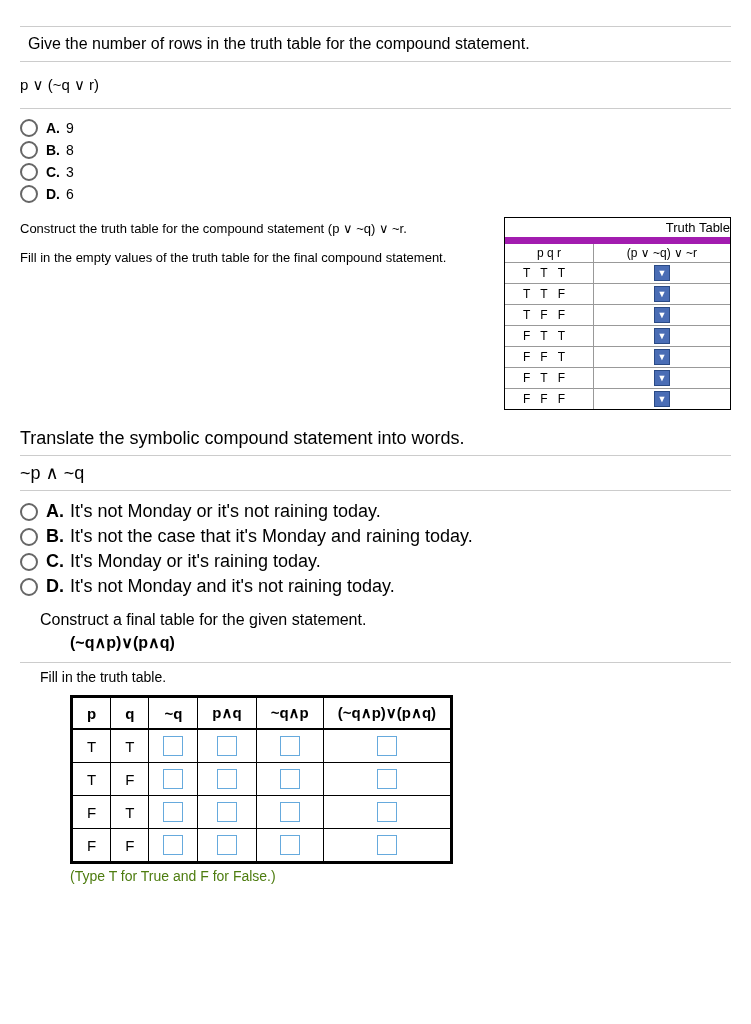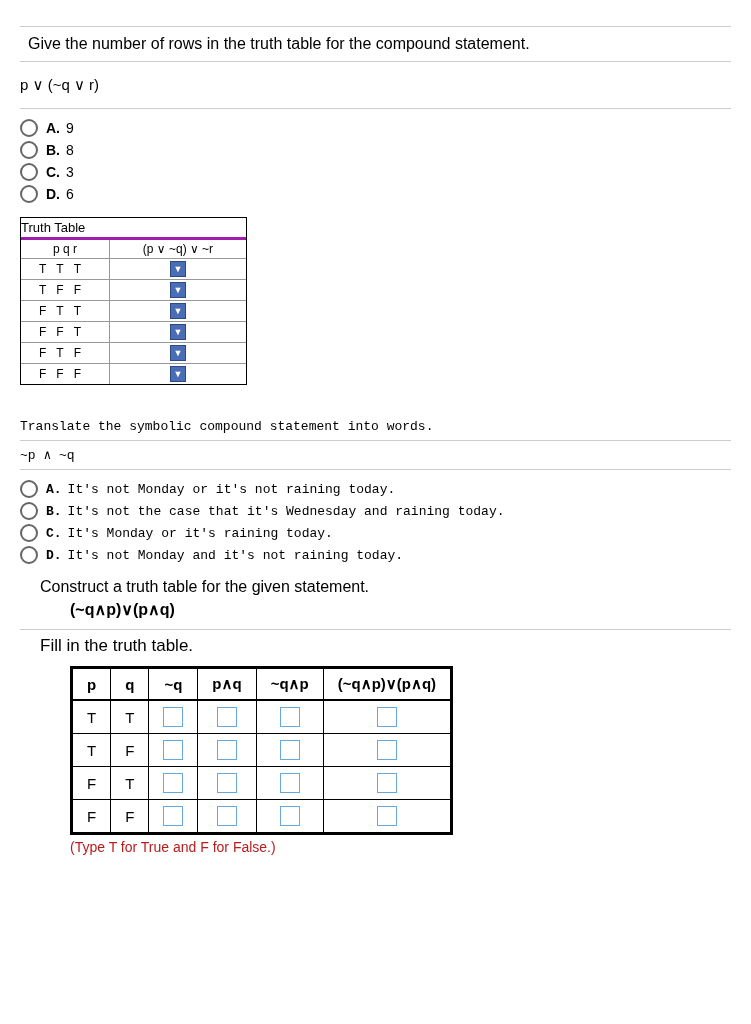--- a/index.html
+++ b/index.html
@@ -55,22 +55,22 @@
     flex: 1;
     padding-right: 10px;
   }
   .sec2-text p { margin: 4px 0 14px 0; }
   .tt-box {
     border: 1px solid #000;
     font-size: 12px;
     width: 225px;
   }
   .tt-title {
-    text-align: left;
-    border-bottom: 3px solid #a21caf;
+    text-align: right;
+    border-bottom: 7px solid #a21caf;
     padding: 2px 0;
     font-size: 13px;
   }
   .tt-table {
     border-collapse: collapse;
     width: 100%;
   }
   .tt-table td, .tt-table th {
     border: 1px solid #999;
     padding: 2px 4px;
@@ -87,34 +87,34 @@
     width: 14px;
     height: 14px;
     background: #4a6db5;
     color: #fff;
     font-size: 9px;
     line-height: 14px;
     text-align: center;
     border: 1px solid #2a4a85;
     vertical-align: middle;
   }
-  .sec3 { margin-top: 34px; font-size: 13px; font-family: Liberation Mono, monospace; }
+  .sec3 { margin-top: 18px; font-size: 18px; }
   .sec3 p { margin: 6px 0; }
   .sec4 { margin-top: 6px; }
   .sec4-title {
     font-size: 16px;
     margin: 8px 0 4px 20px;
   }
   .sec4-expr {
     font-size: 16px;
     font-weight: bold;
     margin: 4px 0 10px 50px;
   }
   .sec4-fill {
-    font-size: 17px;
+    font-size: 14px;
     margin: 6px 0 10px 20px;
   }
   .tt4 {
     border-collapse: collapse;
     margin-left: 50px;
     border: 3px solid #000;
   }
   .tt4 th, .tt4 td {
     border: 1px solid #000;
     padding: 6px 14px;
@@ -127,21 +127,21 @@
   }
   .input-box {
     display: inline-block;
     width: 18px;
     height: 18px;
     border: 1px solid #66aadd;
     background: #fff;
     vertical-align: middle;
   }
   .note {
-    color: #b91c1c;
+    color: #4d7c0f;
     font-size: 14px;
     margin: 4px 0 0 50px;
   }
   .pqr-group { letter-spacing: 10px; padding-left:4px; padding-right:4px;}
 </style>
 </head>
 <body>
 
 <hr>
 <div class="question-text">Give the number of rows in the truth table for the compound statement.</div>
@@ -165,30 +165,38 @@
     <span>3</span>
   </div>
   <div class="opt-row">
     <span class="radio"></span>
     <span class="opt-letter">D.</span>
     <span>6</span>
   </div>
 </div>
 
 <div class="sec2-container">
+  <div class="sec2-text">
+    <p>Construct the truth table for the compound statement (p ∨ ~q) ∨ ~r.</p>
+    <p>Fill in the empty values of the truth table for the final compound statement.</p>
+  </div>
   <div class="tt-box">
     <div class="tt-title">Truth Table</div>
     <table class="tt-table">
       <tbody>
           <tr>
         <th style="width:80px;">p   q   r</th>
         <th>(p ∨ ~q)  ∨  ~r</th>
       </tr>
       <tr>
             <td class="pqr-group"><span>T</span><span>T</span><span>T</span></td>
+            <td><span class="dd-arrow">▼</span></td>
+          </tr>
+      <tr>
+            <td class="pqr-group"><span>T</span><span>T</span><span>F</span></td>
             <td><span class="dd-arrow">▼</span></td>
           </tr>
       <tr>
             <td class="pqr-group"><span>T</span><span>F</span><span>F</span></td>
             <td><span class="dd-arrow">▼</span></td>
           </tr>
       <tr>
             <td class="pqr-group"><span>F</span><span>T</span><span>T</span></td>
             <td><span class="dd-arrow">▼</span></td>
           </tr>
@@ -216,37 +224,37 @@
   <hr>
   <div class="options">
     <div class="opt-row">
       <span class="radio"></span>
       <span class="opt-letter">A.</span>
       <span>It's not Monday or it's not raining today.</span>
     </div>
     <div class="opt-row">
       <span class="radio"></span>
       <span class="opt-letter">B.</span>
-      <span>It's not the case that it's Wednesday and raining today.</span>
+      <span>It's not the case that it's Monday and raining today.</span>
     </div>
     <div class="opt-row">
       <span class="radio"></span>
       <span class="opt-letter">C.</span>
       <span>It's Monday or it's raining today.</span>
     </div>
     <div class="opt-row">
       <span class="radio"></span>
       <span class="opt-letter">D.</span>
       <span>It's not Monday and it's not raining today.</span>
     </div>
   </div>
 </div>
 
 <div class="sec4">
-  <div class="sec4-title">Construct a truth table for the given statement.</div>
+  <div class="sec4-title">Construct a final table for the given statement.</div>
   <div class="sec4-expr">(~q∧p)∨(p∧q)</div>
   <hr>
   <div class="sec4-fill">Fill in the truth table.</div>
 
   <table class="tt4">
     <tbody>
         <tr>
       <th>p</th>
       <th>q</th>
       <th>~q</th>

